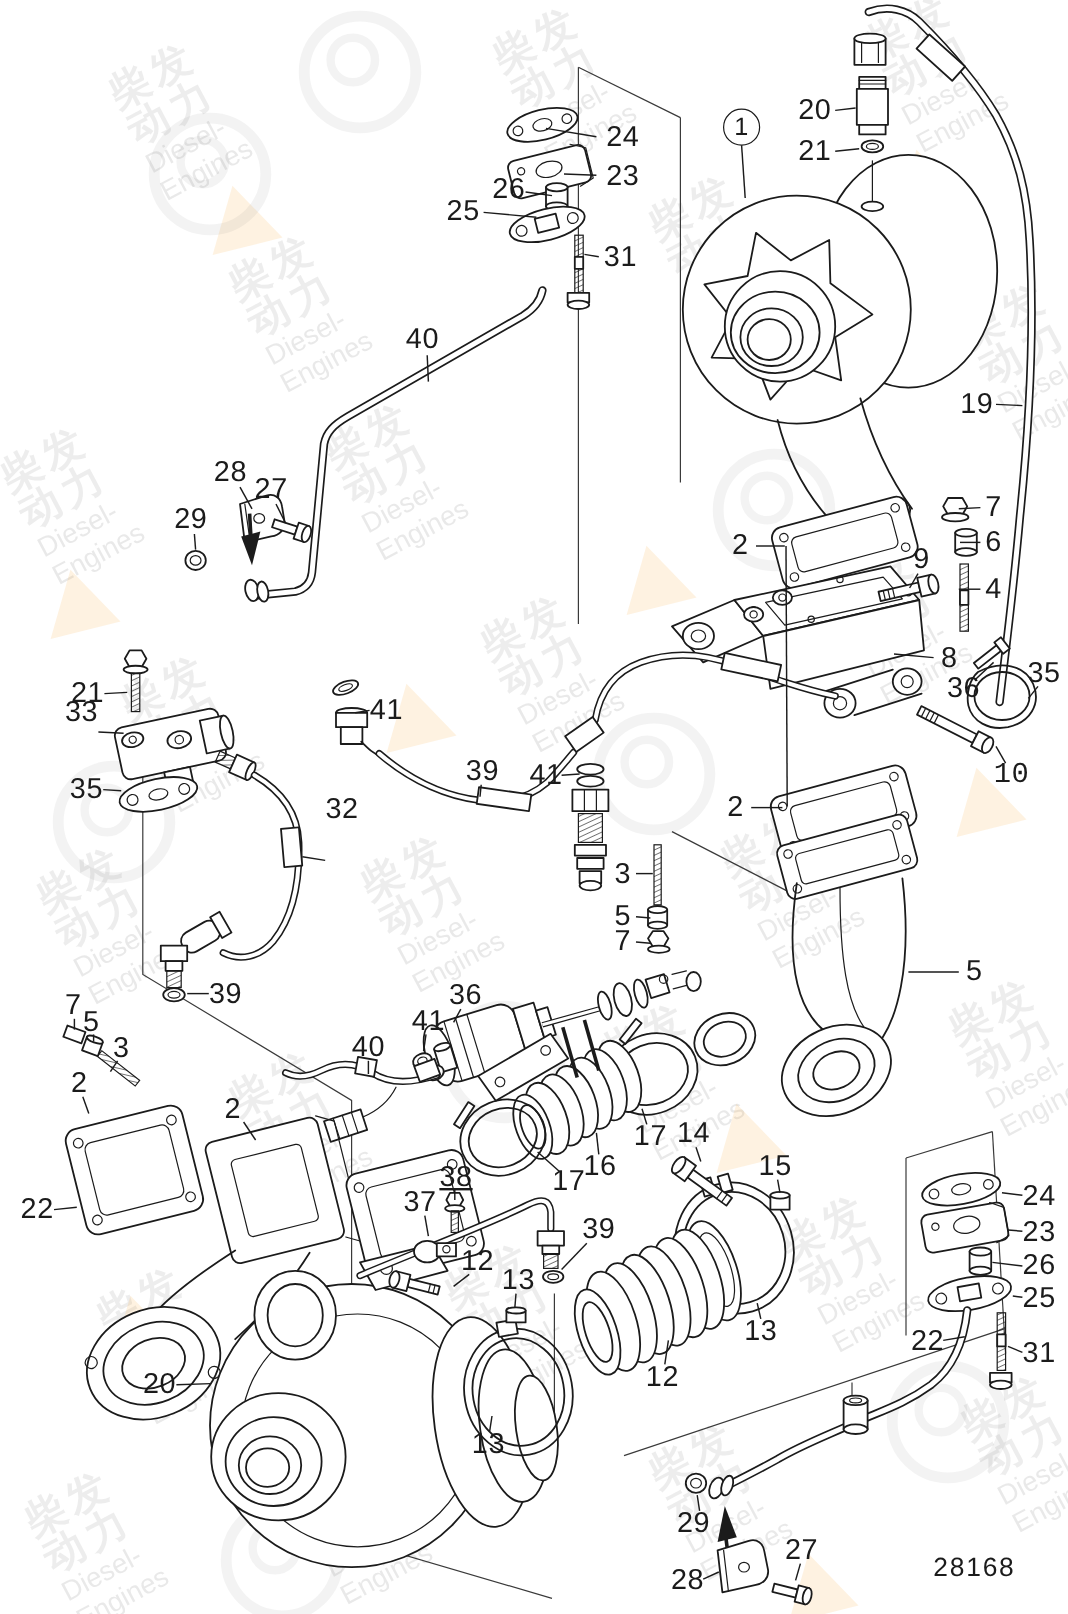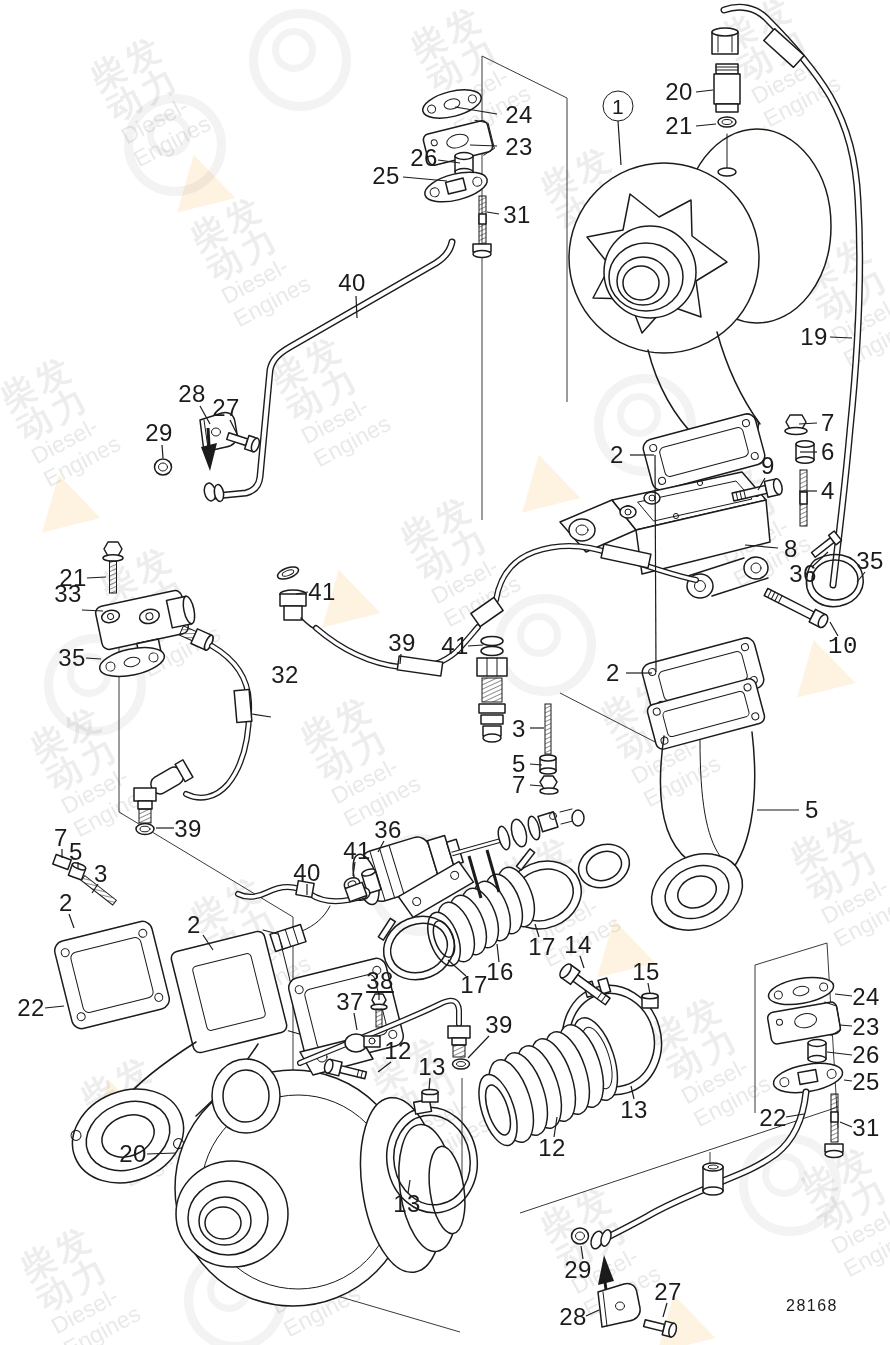--- a/index.html
+++ b/index.html
@@ -14,21 +14,21 @@
   .h6{stroke:#1b1b1b;stroke-width:6;fill:none;stroke-linecap:round;}
   .hw{stroke:#ffffff;stroke-width:4.2;fill:none;stroke-linecap:round;}
   .hw3{stroke:#ffffff;stroke-width:3.4;fill:none;stroke-linecap:round;}
   .f{fill:#1b1b1b;stroke:none;}
   .b{stroke:#3a3a3a;stroke-width:1;fill:none;}
   
   .callout{position:absolute;transform:translate(-50%,-50%);font-size:24px;color:#1b1b1b;
            white-space:nowrap;letter-spacing:.5px;line-height:1;}
   .callout.circled{width:29px;height:29px;border:1.7px solid #1b1b1b;border-radius:50%;
            display:flex;align-items:center;justify-content:center;font-size:21px;}
-  .drawing-number{position:absolute;transform:translate(-50%,-50%);font-size:16px;
+  .drawing-number{position:absolute;transform:translate(-50%,-50%);font-size:22px;
            color:#1b1b1b;letter-spacing:1.5px;}
   
   .wm{position:absolute;transform:translate(-50%,-50%) rotate(-28deg);text-align:left;pointer-events:none;}
   .wm .cn{display:block;font-size:34px;font-weight:bold;color:rgba(110,110,110,0.12);letter-spacing:5px;line-height:1;}
   .wm .en{display:block;font-size:23px;color:rgba(110,110,110,0.15);line-height:1.15;}
   .wm-tri{position:absolute;width:0;height:0;border-left:30px solid transparent;
           border-right:30px solid transparent;border-bottom:52px solid rgba(247,166,45,0.14);
           transform:translate(-50%,-50%) rotate(-14deg);pointer-events:none;}
   .wm-ring{position:absolute;width:84px;height:84px;border:9px solid rgba(120,120,120,0.09);
           border-radius:50%;transform:translate(-50%,-50%);pointer-events:none;}

